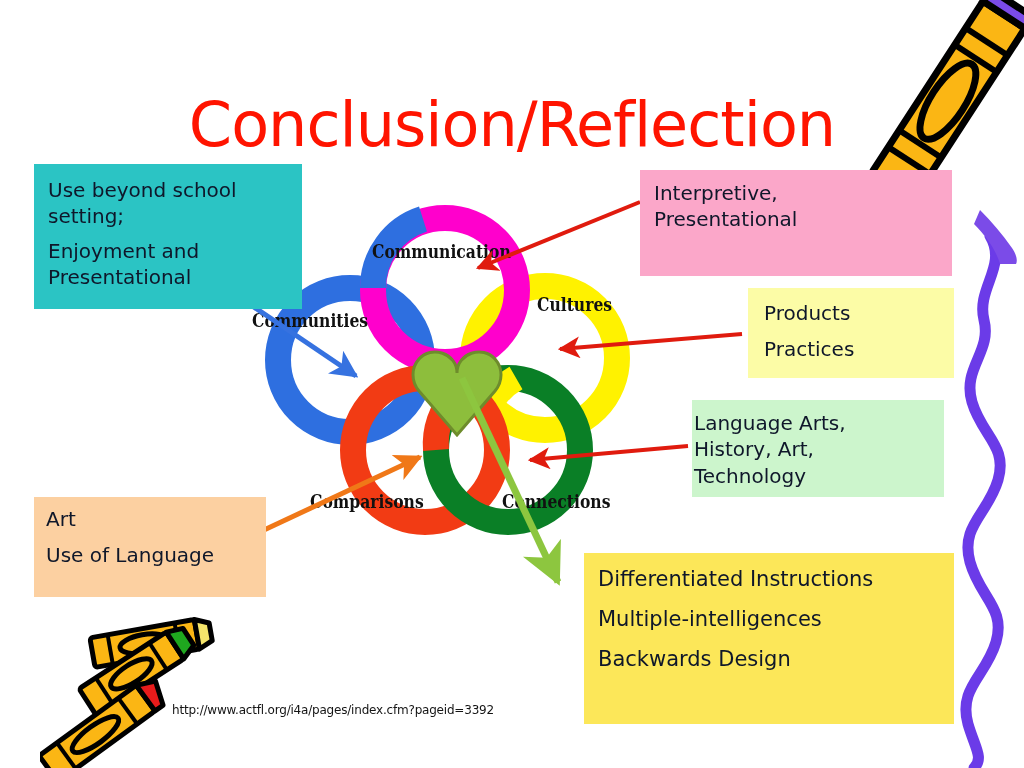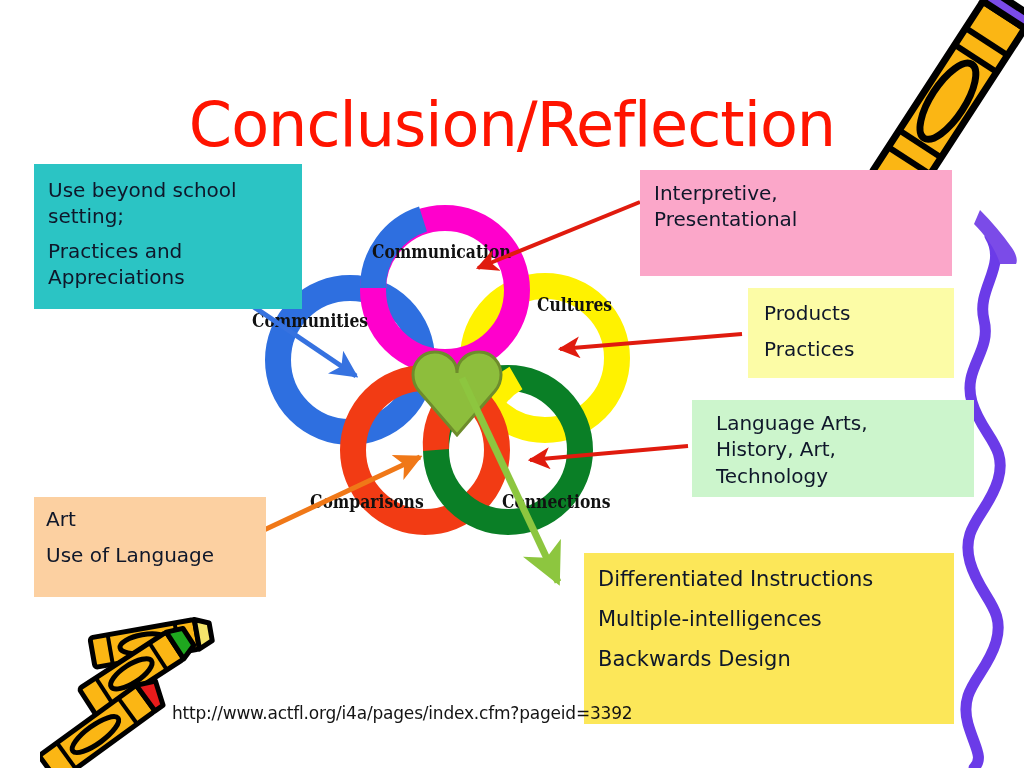--- a/index.html
+++ b/index.html
@@ -70,23 +70,23 @@
 
   #box-cultures {
     left: 748px; top: 288px;
     width: 206px; height: 90px;
     background: #FCFCA6;
     padding: 13px 0 0 16px;
     font-size: 20px;
   }
   #box-connections {
     left: 692px; top: 400px;
-    width: 282px; height: 97px;
+    width: 252px; height: 97px;
     background: #CCF5CC;
-    padding: 10px 0 0 24px;
+    padding: 10px 0 0 2px;
     font-size: 20px;
     line-height: 1.32;
   }
   #box-connections p + p { margin-top: 0; }
 
   #box-comparisons {
     left: 34px; top: 497px;
     width: 232px; height: 100px;
     background: #FCD0A1;
     padding: 10px 0 0 12px;
@@ -100,21 +100,21 @@
     font-size: 21px;
   }
   #box-differentiated p + p { margin-top: 0.62em; }
 
   
   #source-url {
     position: absolute;
     left: 172px;
     top: 703px;
     font-family: "DejaVu Sans", sans-serif;
-    font-size: 17px;
+    font-size: 12px;
     color: #141414;
     letter-spacing: -0.2px;
     z-index: 40;
     white-space: nowrap;
   }
 
   
   #standards-diagram {
     position: absolute;
     left: 250px;
@@ -267,21 +267,21 @@
 
     <line x1="245" y1="301" x2="356" y2="376" stroke="#3672E0" stroke-width="5" marker-end="url(#ah-blue)"></line>
 
     <line x1="264" y1="530" x2="420" y2="457" stroke="#F07818" stroke-width="5" marker-end="url(#ah-orange)"></line>
 
     <line x1="462" y1="378" x2="558" y2="582" stroke="#8DC63F" stroke-width="7" marker-end="url(#ah-green)"></line>
   </svg>
 
   <div class="callout" id="box-communities">
     <p>Use beyond school setting;</p>
-    <p>Practices and Appreciations</p>
+    <p>Enjoyment and Presentational</p>
   </div>
 
   <div class="callout" id="box-modes">
     <p>Interpretive,</p>
     <p>Presentational</p>
   </div>
 
   <div class="callout" id="box-cultures">
     <p>Products</p>
     <p>Practices</p>

